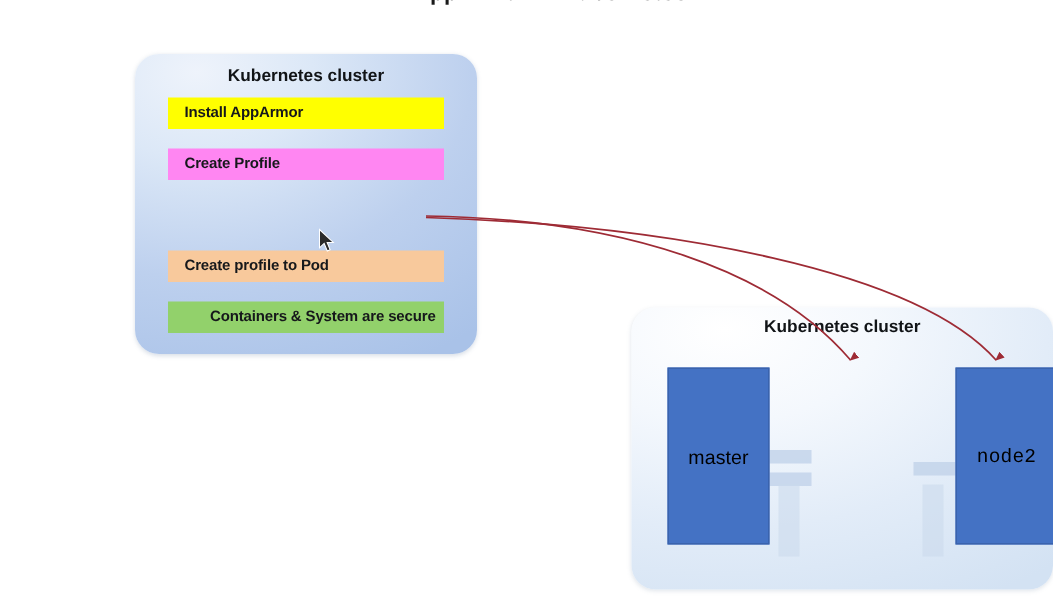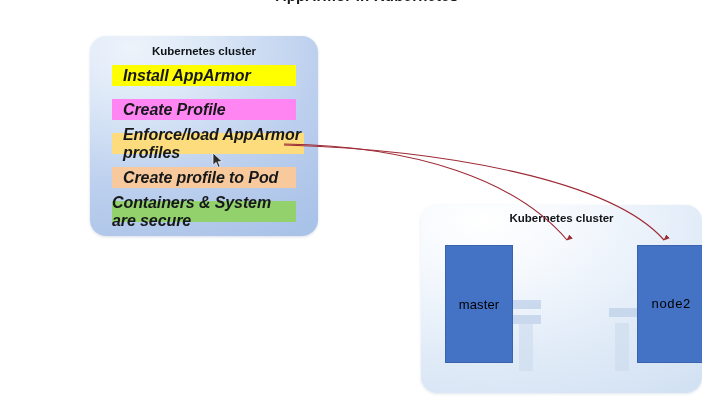--- a/index.html
+++ b/index.html
@@ -61,33 +61,32 @@
     color: #111417;
   }
 
   .bar {
     position: absolute;
     left: 22px;
     width: 184px;
     height: 21px;
     display: flex;
     align-items: center;
-    font-size: 16px;
+    font-size: 10px;
     font-weight: bold;
     color: #16181b;
     padding-left: 11px;
     box-sizing: border-box;
     letter-spacing: -.1px;
-    font-style: italic;
   }
   .bar-0 { top: 29px; background: #ffff00; }
   .bar-1 { top: 63px; background: #ff86f2; }
   .bar-2 { top: 97px; background: #fcdc7c; width: 192px; }
   .bar-3 { top: 131px; background: #f8c99c; }
-  .bar-4 { top: 165px; background: #92d16b; padding-left: 0; }
+  .bar-4 { top: 165px; background: #92d16b; padding-left: 28px; }
 
   
   .cluster-right {
     position: absolute;
     left: 405px;
     top: 205px;
     width: 281px;
     height: 188px;
     border-radius: 16px;
     background:
@@ -170,21 +169,20 @@
 
   <div class="title-remnant">AppArmor in Kubernetes</div>
 
   <div class="cluster-left">
     <div class="cluster-left-label">Kubernetes cluster</div>
 
     <div class="bar bar-0">Install AppArmor</div>
 
     <div class="bar bar-1">Create Profile</div>
 
-    <div class="bar bar-2">Enforce/load AppArmor profiles</div>
 
     <div class="bar bar-3">Create profile to Pod</div>
 
     <div class="bar bar-4">Containers &amp; System are secure</div>
   </div>
 
   <div class="cluster-right">
     <div class="cluster-right-label">Kubernetes cluster</div>
 
     <div class="connector conn-a"></div>

